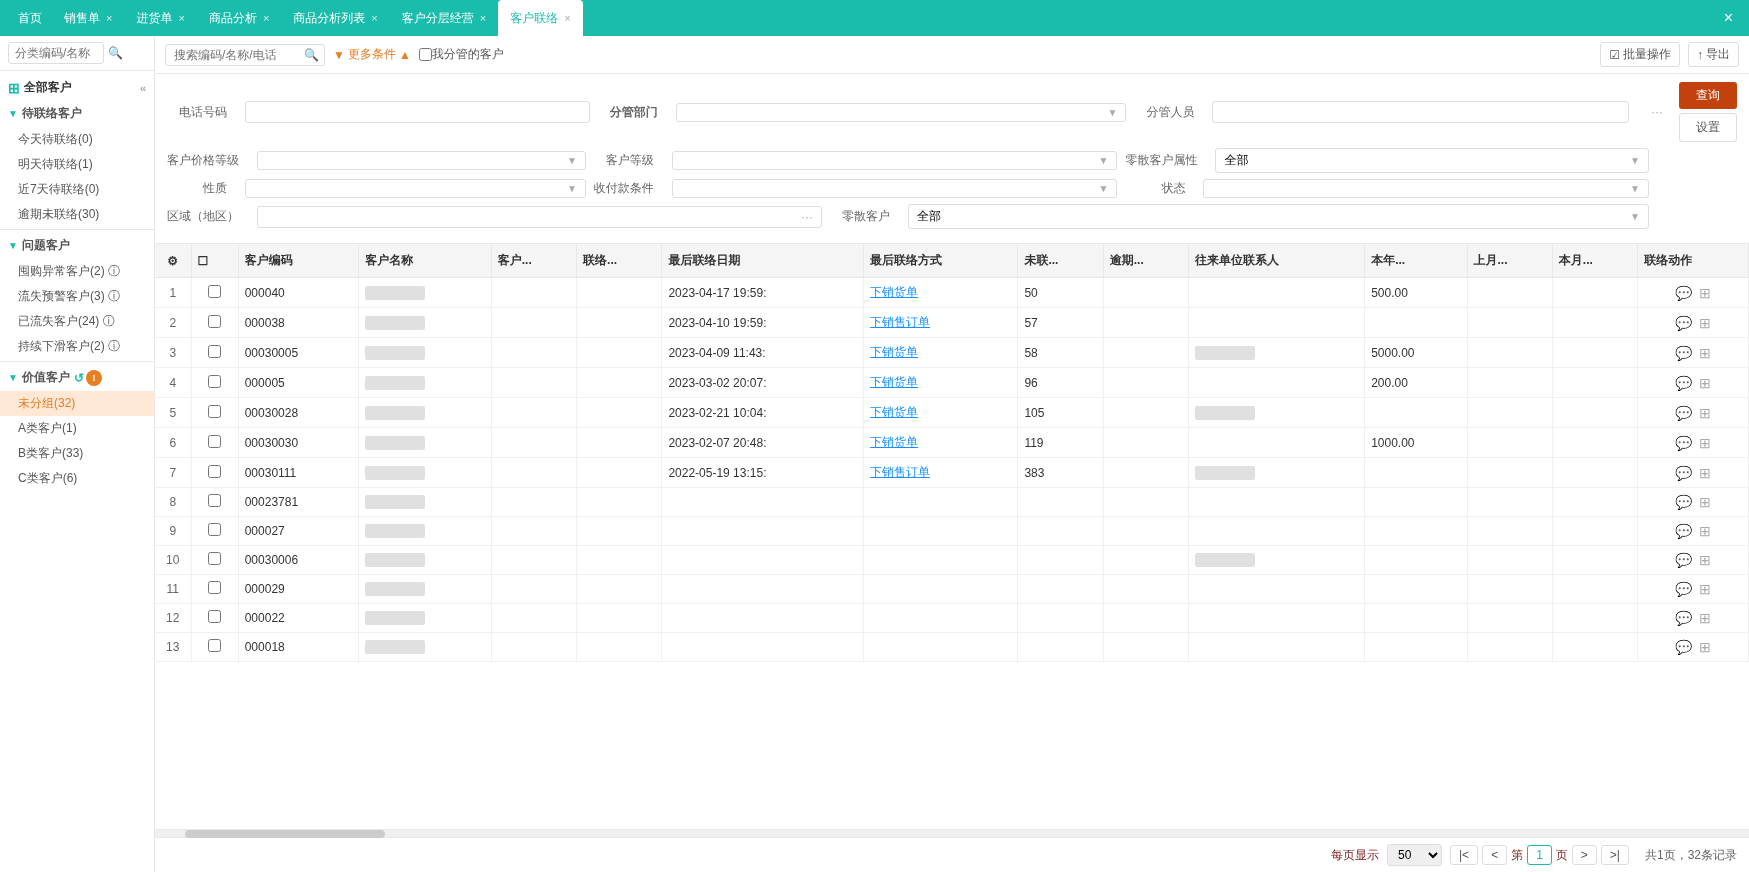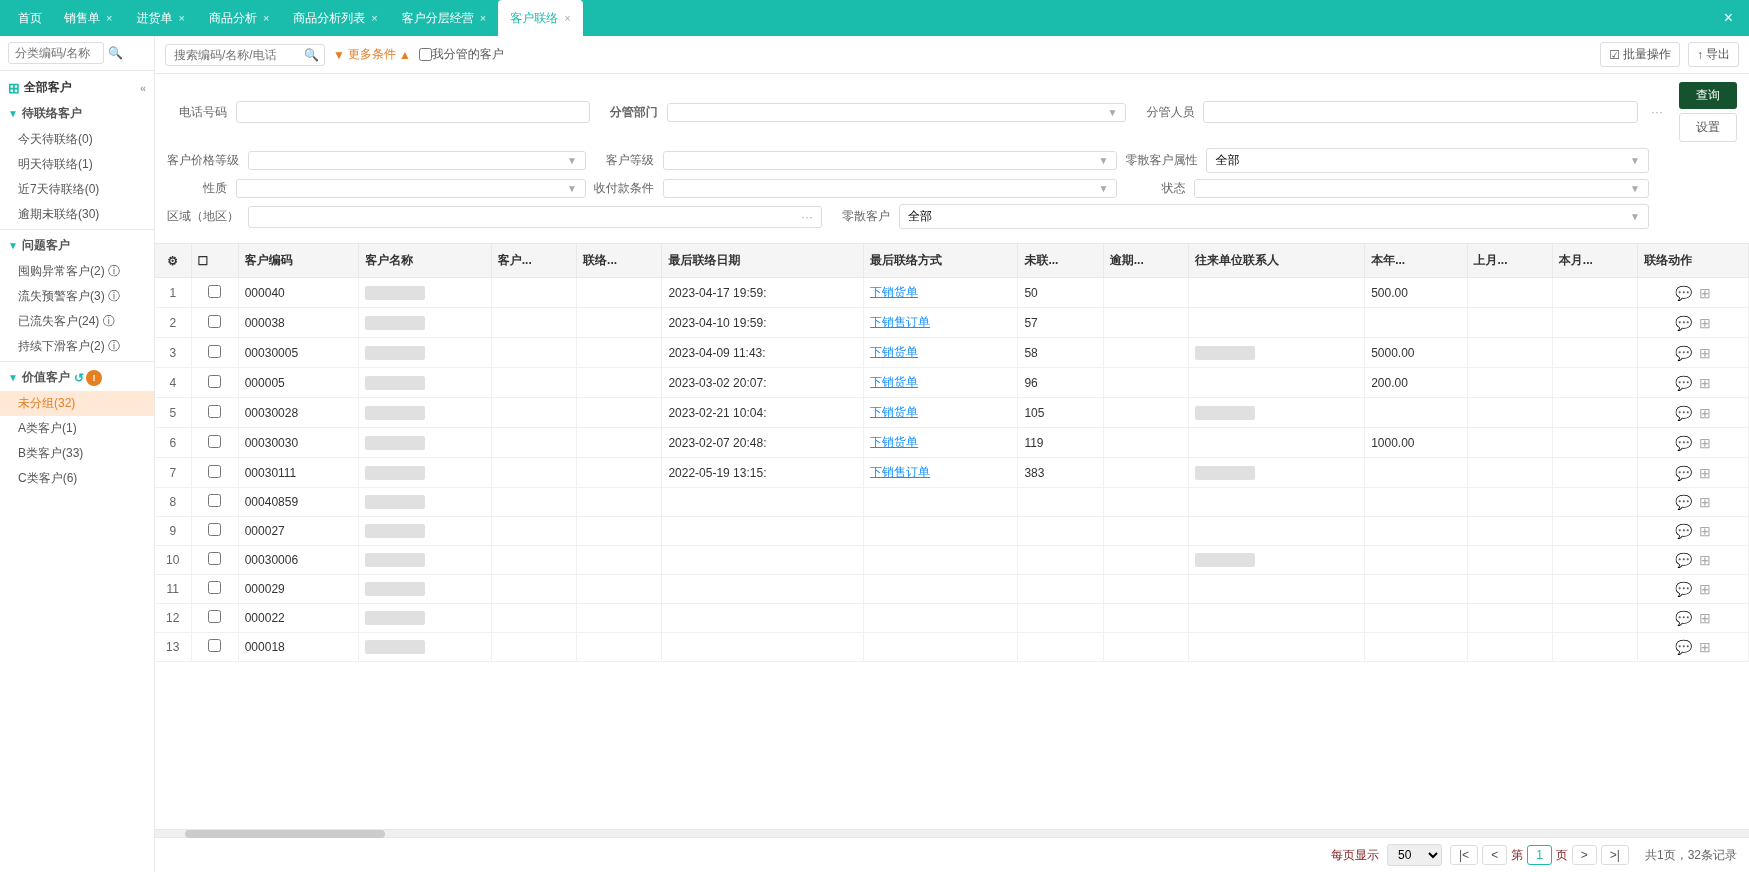--- a/index.html
+++ b/index.html
@@ -178,21 +178,21 @@
     }
     .filter-row {
       display: flex;
       align-items: center;
       margin-bottom: 6px;
       gap: 8px;
     }
     .filter-field {
       display: flex;
       align-items: center;
-      gap: 9px;
+      gap: 18px;
       flex: 1;
     }
     .filter-label {
       color: #666;
       white-space: nowrap;
       min-width: 60px;
       text-align: right;
     }
     .filter-input {
       flex: 1;
@@ -210,21 +210,21 @@
       font-size: 12px;
       outline: none;
       background: #fff;
       cursor: pointer;
       display: flex;
       align-items: center;
       justify-content: space-between;
     }
     .filter-select .arrow-down { color: #aaa; font-size: 10px; }
     .btn-query {
-      background: #14532d;
+      background: #c2410c;
       color: #fff;
       border: none;
       border-radius: 3px;
       padding: 5px 16px;
       cursor: pointer;
       font-size: 12px;
     }
     .btn-reset {
       background: #fff;
       color: #555;
@@ -773,21 +773,21 @@
       <td>
         <div class="action-icons">
           <span class="action-icon">💬</span>
           <span class="action-icon">⊞</span>
         </div>
       </td>
     </tr>
             <tr>
       <td>8</td>
       <td class="checkbox-col"><input type="checkbox" style=""></td>
-      <td>00040859</td>
+      <td>00023781</td>
       <td><span class="blurred">&nbsp;&nbsp;&nbsp;&nbsp;&nbsp;&nbsp;&nbsp;&nbsp;</span></td>
       <td></td>
       <td></td>
       <td></td>
       <td></td>
       <td></td>
       <td></td>
       <td></td>
       <td></td>
       <td></td>

